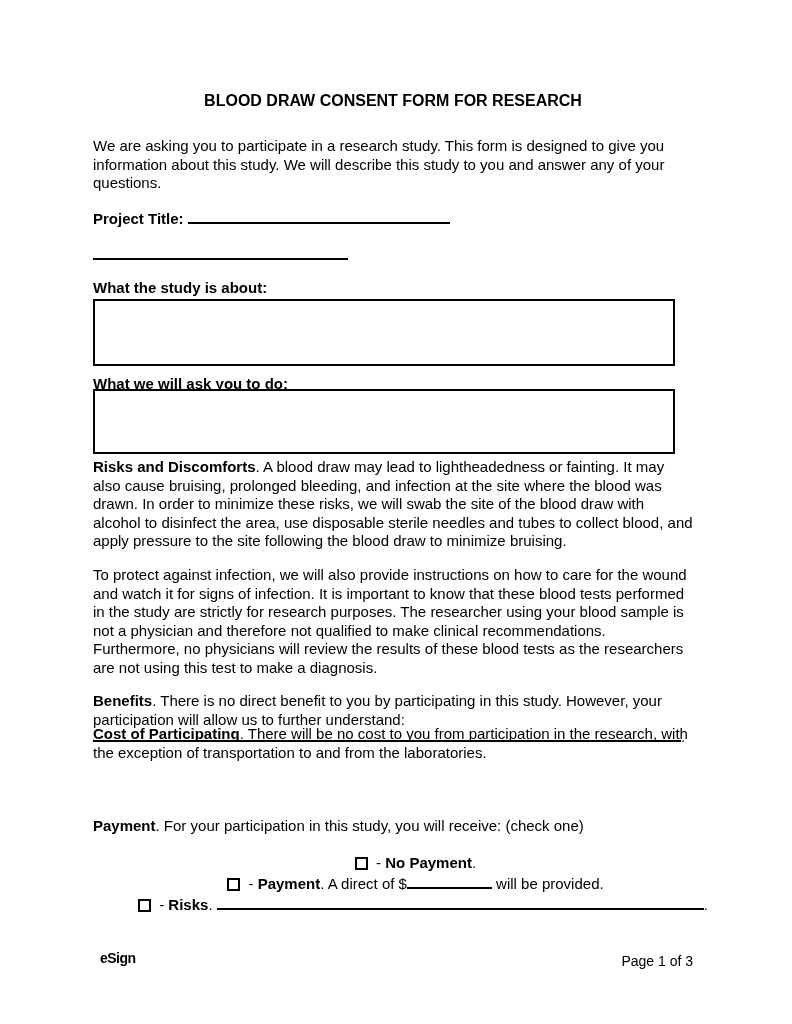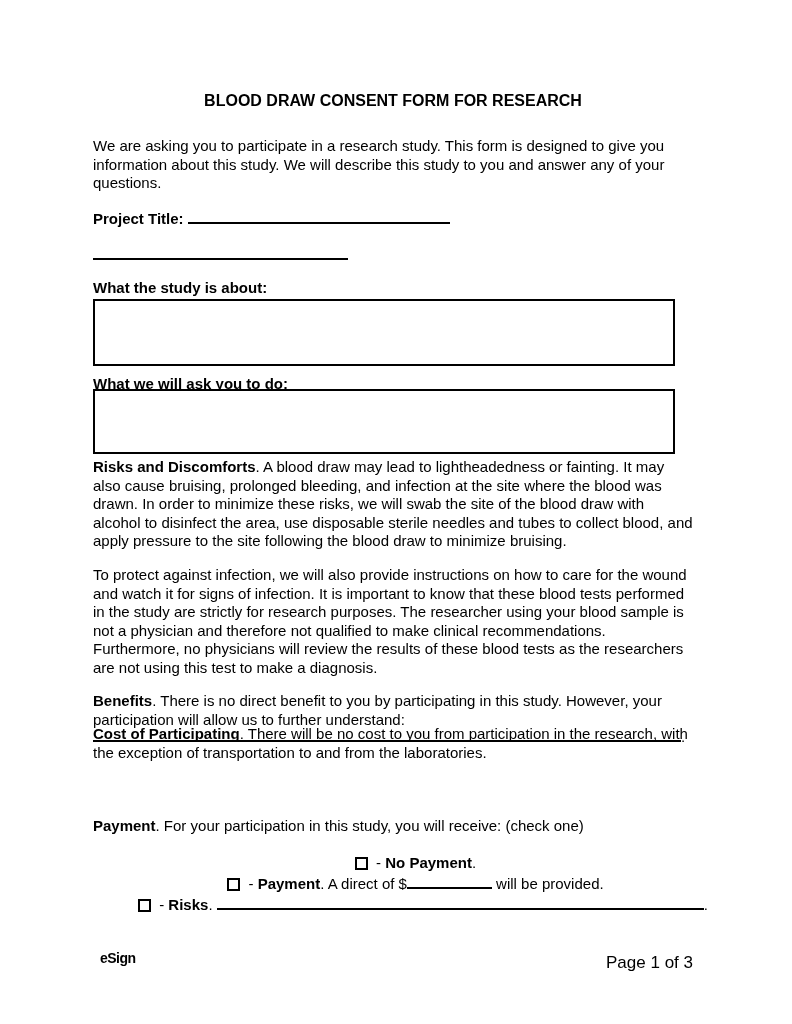--- a/index.html
+++ b/index.html
@@ -72,21 +72,21 @@
     left: 100px;
     top: 0;
     font-size: 14px;
     font-weight: 700;
     letter-spacing: -0.5px;
   }
   .page-indicator {
     position: absolute;
     right: 99px;
     top: 3px;
-    font-size: 17px;
+    font-size: 14px;
   }
 </style>
 </head>
 <body>
 
 <div class="page">
   <div class="content">
 
     <div class="abs doc-title" style="top: 92px;">BLOOD DRAW CONSENT FORM FOR RESEARCH</div>
 

